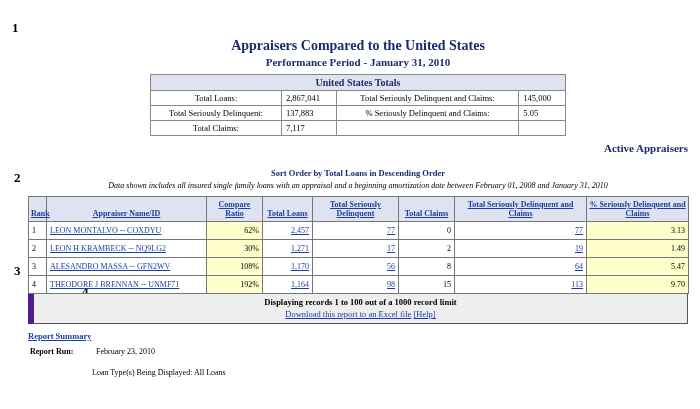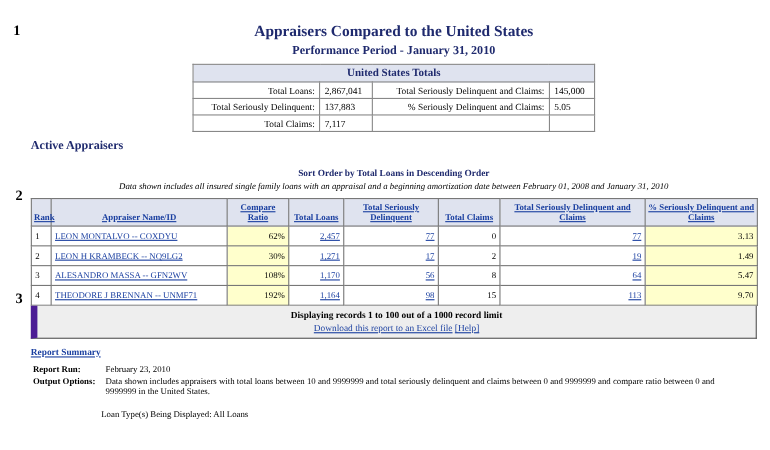--- a/index.html
+++ b/index.html
@@ -25,21 +25,21 @@
     color: #000000;
   }
   #callout-1 { left: 12px; top: 20px; }
   #callout-2 { left: 14px; top: 170px; }
   #callout-3 { left: 14px; top: 263px; }
   #callout-4 { left: 82px; top: 284px; }
 
   .page {
     position: absolute;
     left: 28px;
-    top: 14px;
+    top: 30px;
     width: 660px;
   }
 
   
   .title {
     text-align: center;
     font-family: "Liberation Serif", serif;
     font-weight: bold;
     font-size: 14px;
     color: #1f2a6e;
@@ -53,42 +53,42 @@
     color: #1f2a6e;
     margin: 0 0 6px 0;
   }
 
   .totals-wrap {
     display: flex;
     justify-content: center;
   }
   table.totals {
     border-collapse: collapse;
-    width: 366px;
+    width: 416px;
     font-size: 8.5px;
     border: 1px solid #666666;
   }
   table.totals td, table.totals th {
     border: 1px solid #888888;
     padding: 2px 4px;
     vertical-align: middle;
   }
   table.totals .band {
     background: #dfe3ef;
     text-align: center;
     font-weight: bold;
     font-size: 10px;
     color: #1f2a6e;
     padding: 2px;
   }
   .num { }
-  .lbl { text-align: right; }
+  .lbl { text-align: center; }
 
   .active-appraisers {
-    text-align: left;
+    text-align: right;
     font-weight: bold;
     font-size: 11px;
     color: #1f2a6e;
     margin-top: 6px;
   }
   .sort-order {
     text-align: center;
     font-weight: bold;
     font-size: 8.5px;
     color: #1f2a6e;
@@ -314,22 +314,18 @@
   <div class="report-summary-link">
     <a href="#">Report Summary</a>
   </div>
 
   <table class="summary">
     <tbody>
         <tr>
       <td class="key">Report Run:</td>
       <td>February 23, 2010</td>
     </tr>
-    <tr>
-      <td class="key">Output Options:</td>
-      <td>Data shown includes appraisers with total loans between 10 and 9999999 and total seriously delinquent and claims between 0 and 9999999 and compare ratio between 0 and 9999999 in the United States.</td>
-    </tr>
   </tbody>
     </table>
 
   <div class="loan-type">Loan Type(s) Being Displayed: All Loans</div>
 
 </div>
 
 </body></html>

